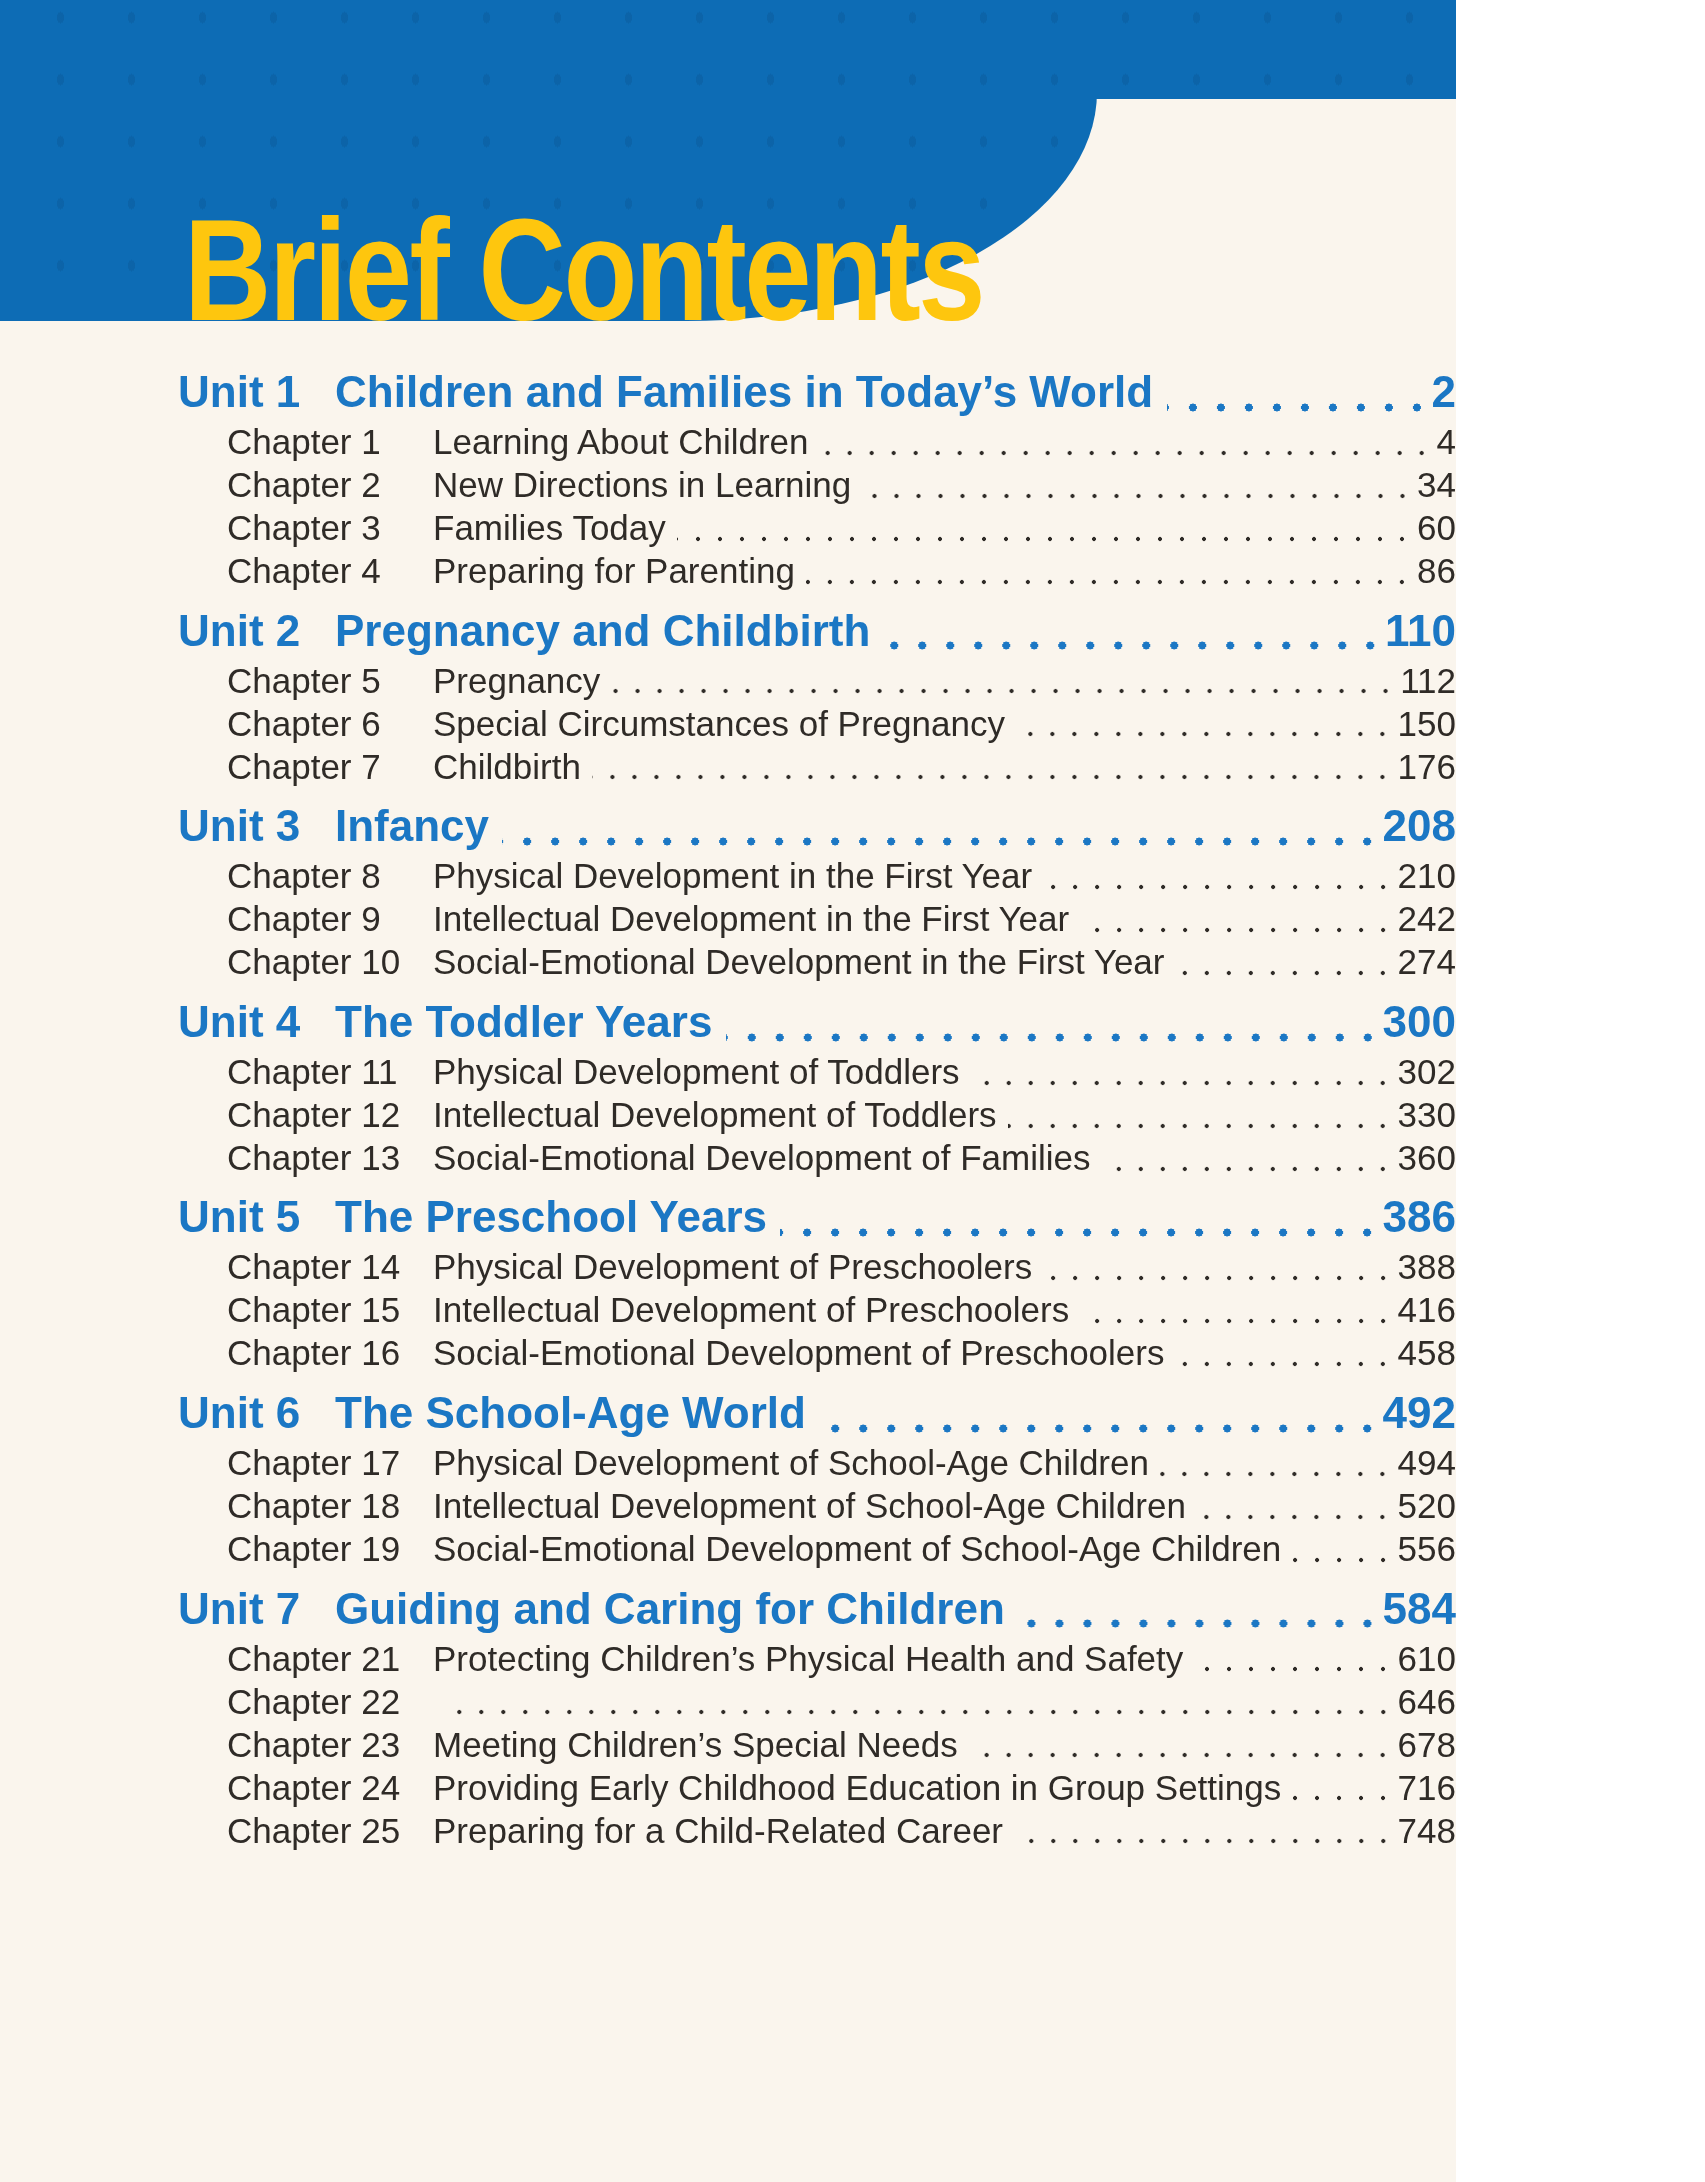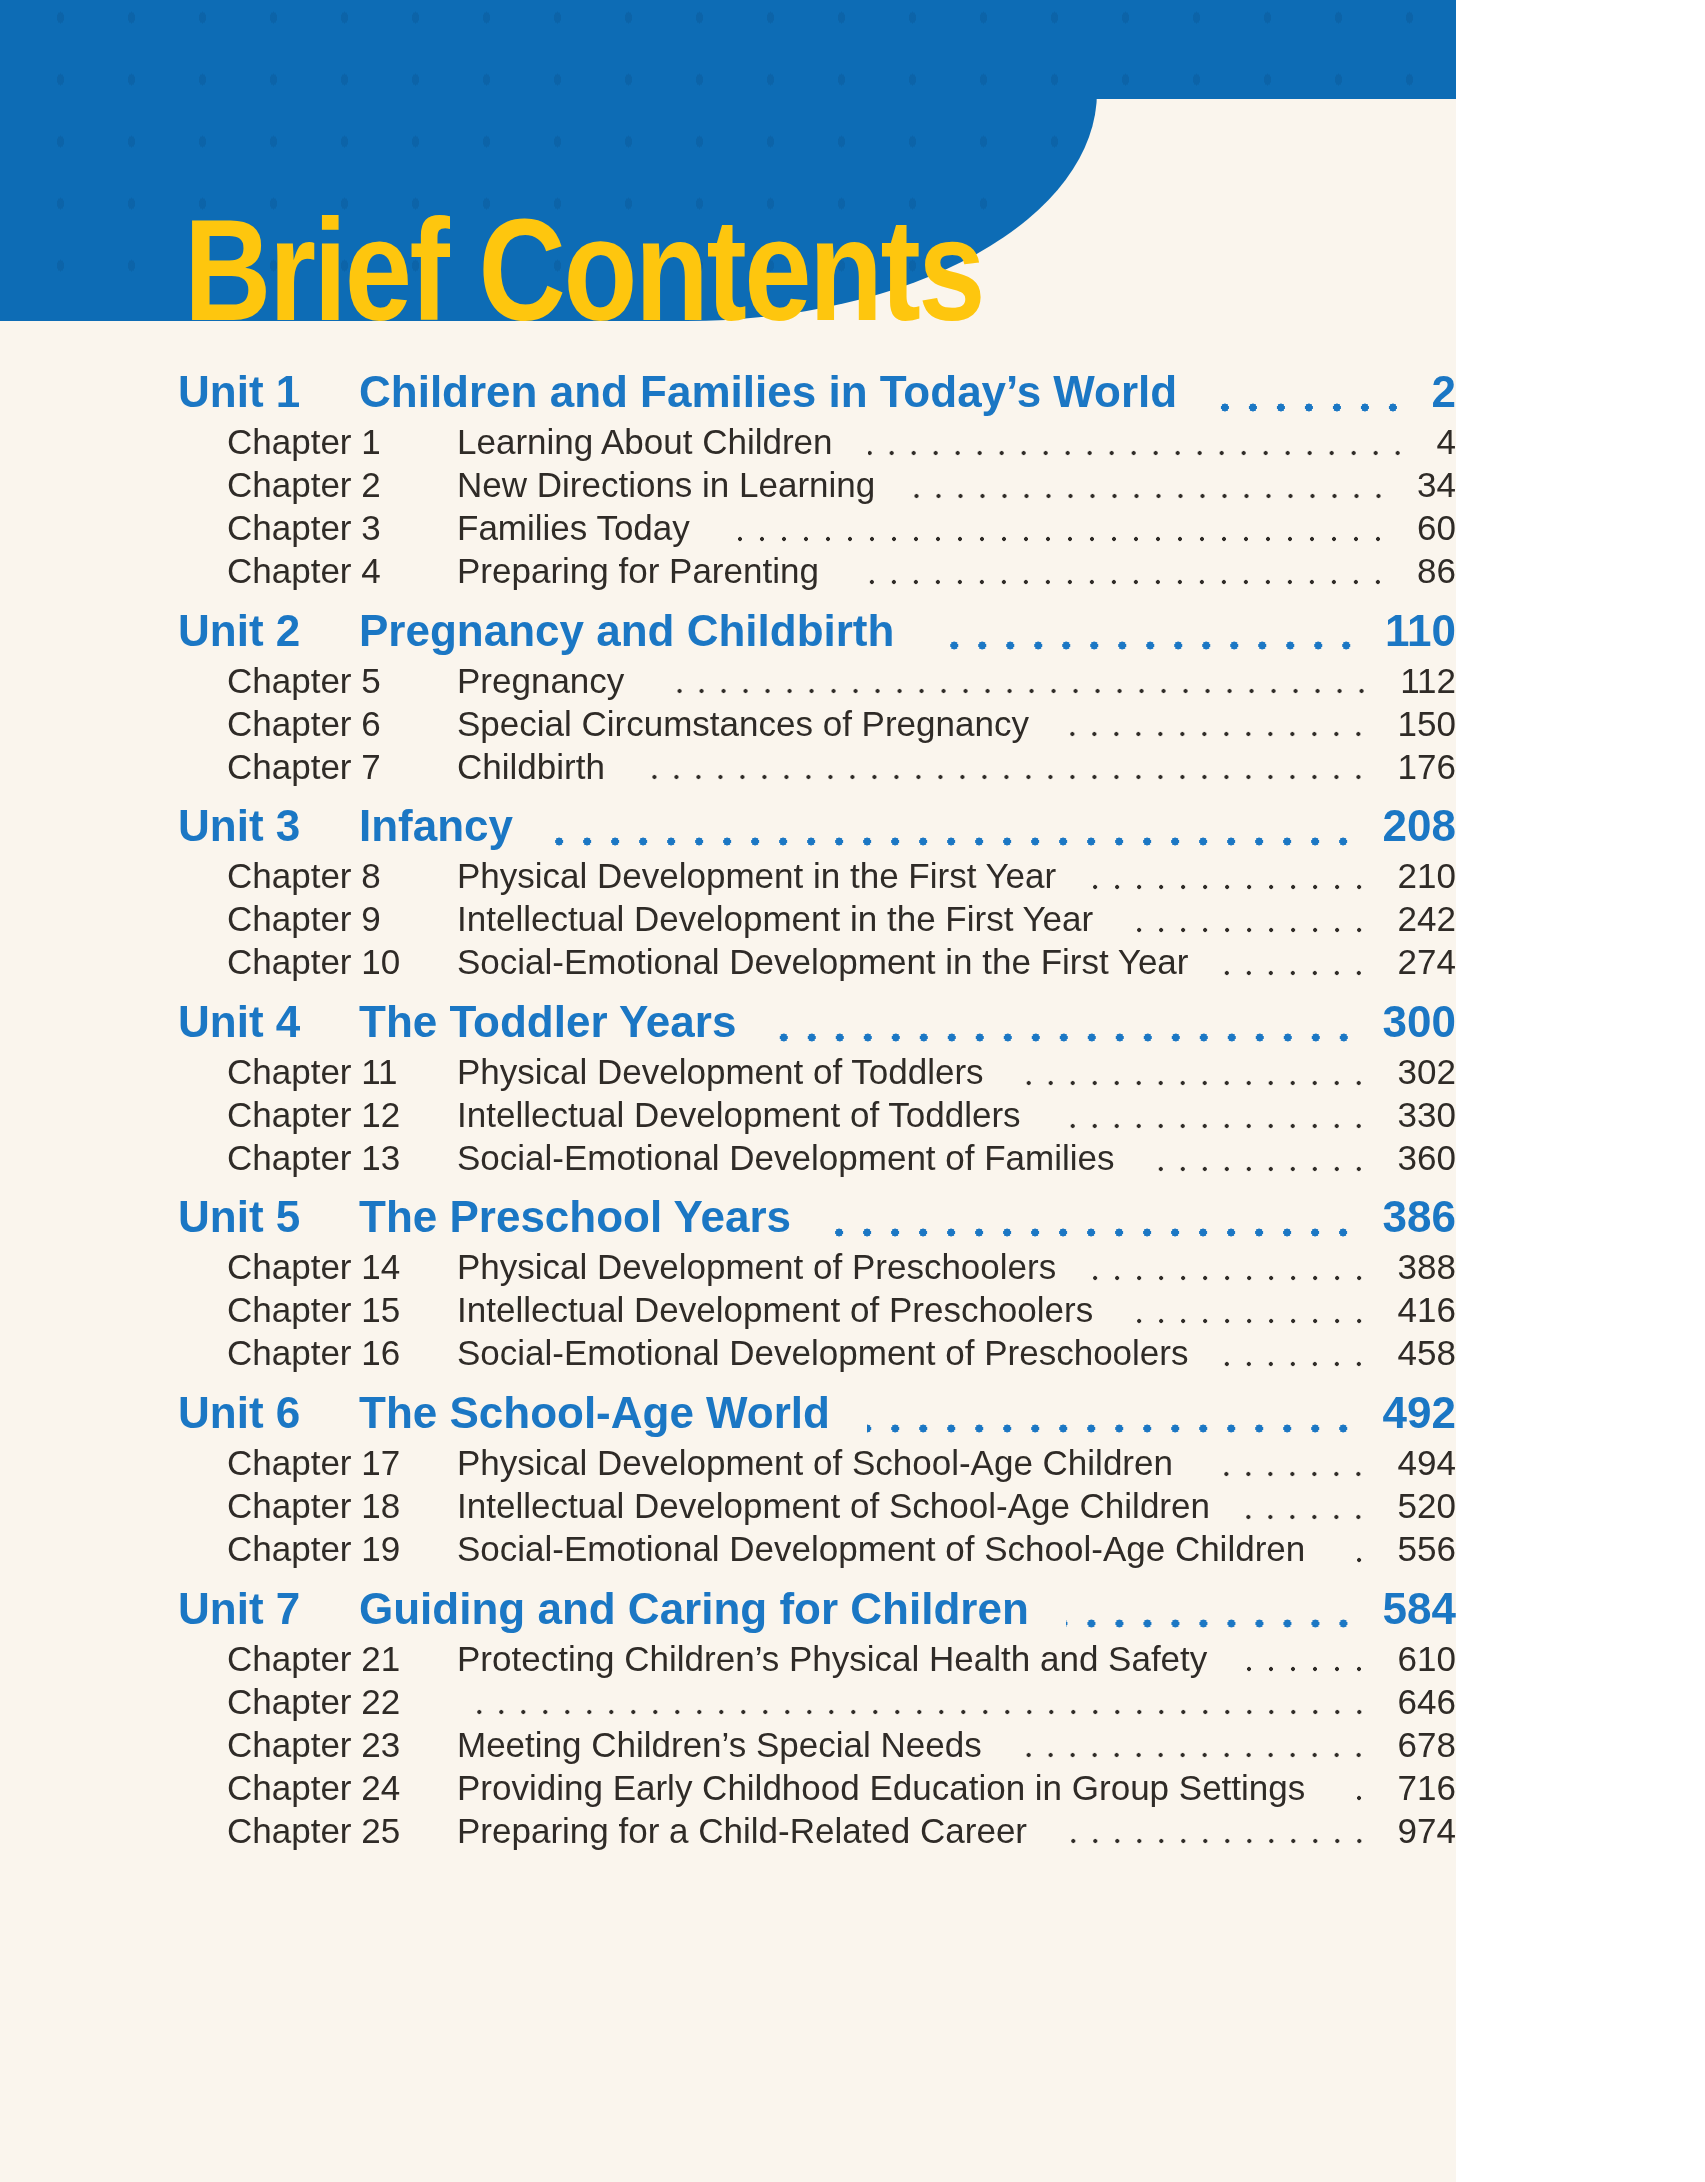--- a/index.html
+++ b/index.html
@@ -32,21 +32,21 @@
     color:#FEC60E;letter-spacing:-2.9px;white-space:nowrap;
   }
   .brief-title .squeeze{
     display:inline-block;transform:scaleX(0.84);transform-origin:0 50%;
   }
   
   .toc{
     position:absolute;left:178px;top:363px;width:1278px;
   }
   .unit-block + .unit-block{margin-top:9.6px;}
-  .row{display:flex;align-items:flex-start;gap:24px;}
+  .row{display:flex;align-items:flex-start;}
   .unit-row{
     font-size:44px;line-height:57px;font-weight:bold;color:#1B77C4;
     white-space:nowrap;
   }
   .unit-label{flex:0 0 157px;}
   .chapter-row{
     font-size:35px;line-height:43px;color:#2F2B27;
     padding-left:49px;white-space:nowrap;
   }
   .chapter-label{flex:0 0 206px;}
@@ -303,20 +303,20 @@
       <span class="chapter-label">Chapter 24</span>
       <span class="chapter-title">Providing Early Childhood Education in Group Settings</span>
       <span class="leader"></span>
       <span class="pagenum">716</span>
     </div>
 
     <div class="row chapter-row">
       <span class="chapter-label">Chapter 25</span>
       <span class="chapter-title">Preparing for a Child-Related Career</span>
       <span class="leader"></span>
-      <span class="pagenum">974</span>
+      <span class="pagenum">748</span>
     </div>
   </div>
   </div>
 
   <div class="folio">v</div>
 </div>
 
 
 </body></html>

